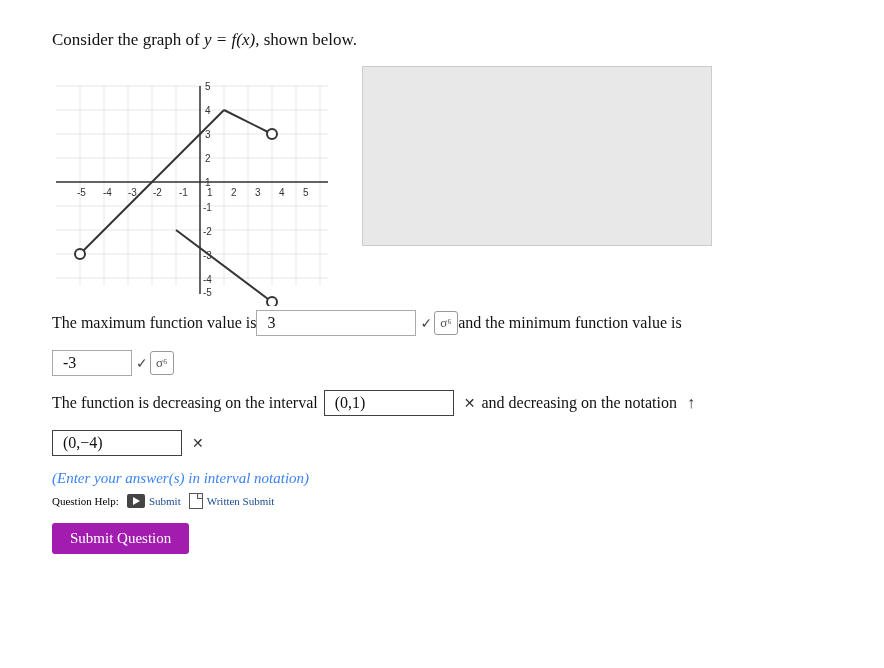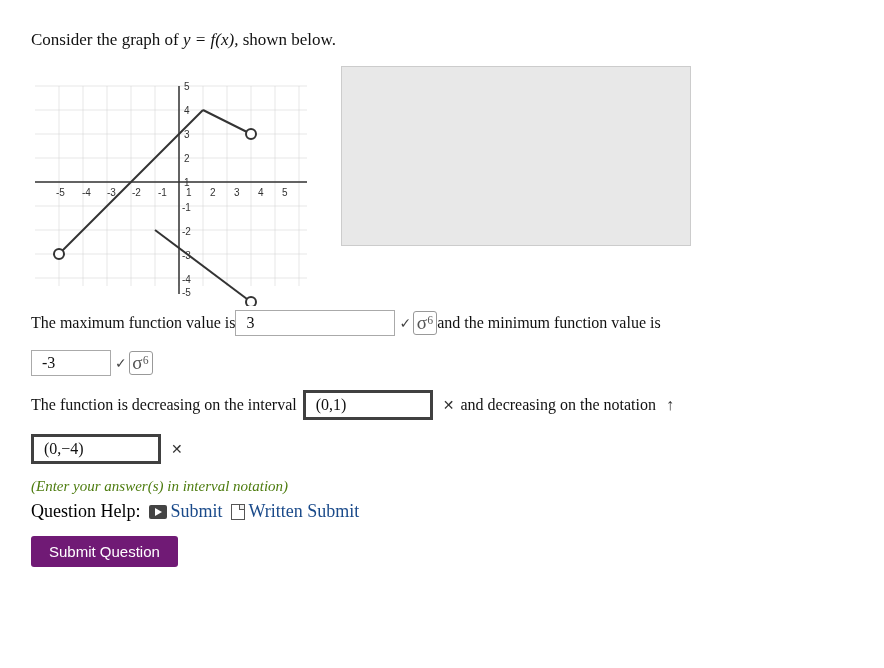--- a/index.html
+++ b/index.html
@@ -9,21 +9,21 @@
       display: flex;
       justify-content: center;
       align-items: flex-start;
       min-height: 668px;
       padding: 0;
     }
     .page-container {
       width: 884px;
       min-height: 668px;
       background: #fff;
-      padding: 30px 40px 30px 31px;
+      padding: 30px 40px 30px 52px;
       position: relative;
     }
     .intro-text {
       font-size: 17px;
       margin-bottom: 16px;
       color: #111;
     }
     .intro-text em {
       font-style: italic;
     }
@@ -75,21 +75,21 @@
       margin-left: 4px;
     }
     .sigma-icon {
       display: inline-block;
       width: 24px;
       height: 24px;
       border: 1px solid #999;
       border-radius: 3px;
       text-align: center;
       line-height: 22px;
-      font-size: 19px;
+      font-size: 13px;
       color: #555;
       margin-left: 2px;
     }
     .x-icon {
       color: #333;
       font-size: 14px;
       margin-left: 4px;
     }
     .arrow-icon {
       color: #333;
@@ -101,40 +101,40 @@
       align-items: center;
       flex-wrap: wrap;
       gap: 6px;
       font-size: 16px;
       color: #111;
       margin-bottom: 14px;
     }
     .interval-box {
       display: inline-flex;
       align-items: center;
-      border: 3px solid #404040;
+      border: 1px solid #404040;
       padding: 3px 10px;
       background: #fff;
       font-size: 16px;
       min-width: 130px;
     }
     .help-row {
       font-size: 15px;
-      color: #4d7c0f;
+      color: #3b82f6;
       margin-top: 10px;
     }
     .help-row .notation-note {
       font-style: italic;
       font-size: 15px;
     }
     .question-help {
       display: flex;
       align-items: center;
       gap: 8px;
-      font-size: 18px;
+      font-size: 11px;
       margin-top: 6px;
     }
     .help-link {
       display: inline-flex;
       align-items: center;
       gap: 4px;
       color: #1a4a8a;
       text-decoration: none;
       cursor: pointer;
     }
@@ -167,29 +167,29 @@
       content: '';
       position: absolute;
       top: 0; right: 0;
       width: 4px; height: 4px;
       border-left: 1.5px solid #555;
       border-bottom: 1.5px solid #555;
       background: #f0f0f0;
     }
     .submit-btn {
       display: inline-block;
-      background: #701a75;
+      background: #a21caf;
       color: #fff;
       border: none;
       padding: 7px 18px;
       font-size: 15px;
       border-radius: 3px;
       cursor: pointer;
       margin-top: 14px;
-      font-family: Liberation Sans, sans-serif;
+      font-family: Liberation Serif, serif;
     }
     .full-width-section {
       margin-top: 0;
     }
     
     .grid-line { stroke: #ccc; stroke-width: 0.5; }
     .axis-line { stroke: #333; stroke-width: 1.5; }
     .axis-label { font-size: 10px; fill: #333; font-family: Arial, sans-serif; }
     .func-path { stroke: #333; stroke-width: 2; fill: none; }
     .open-dot { fill: white; stroke: #333; stroke-width: 2; }

